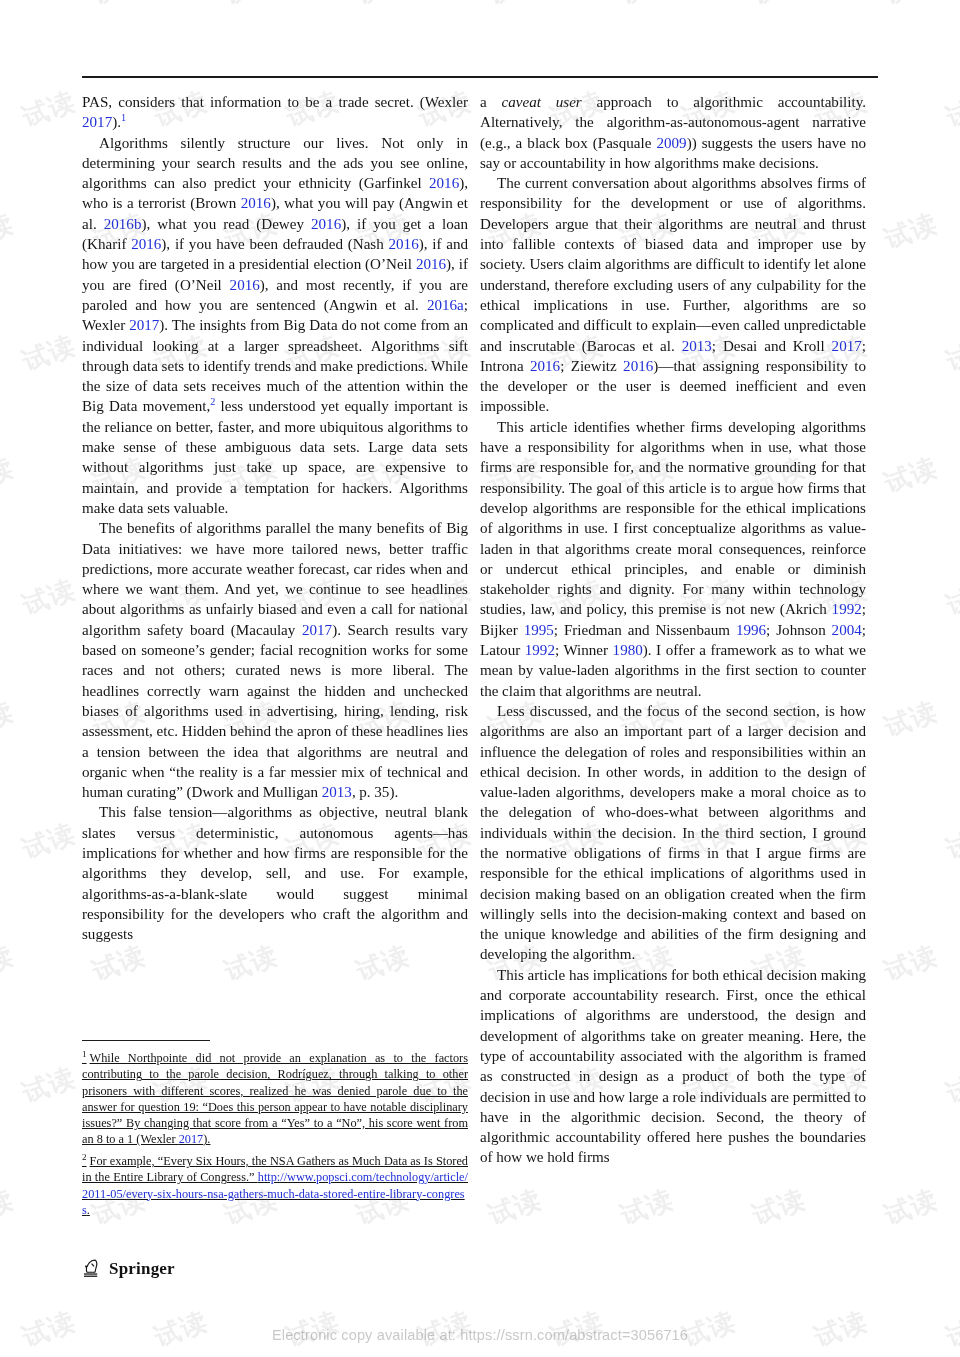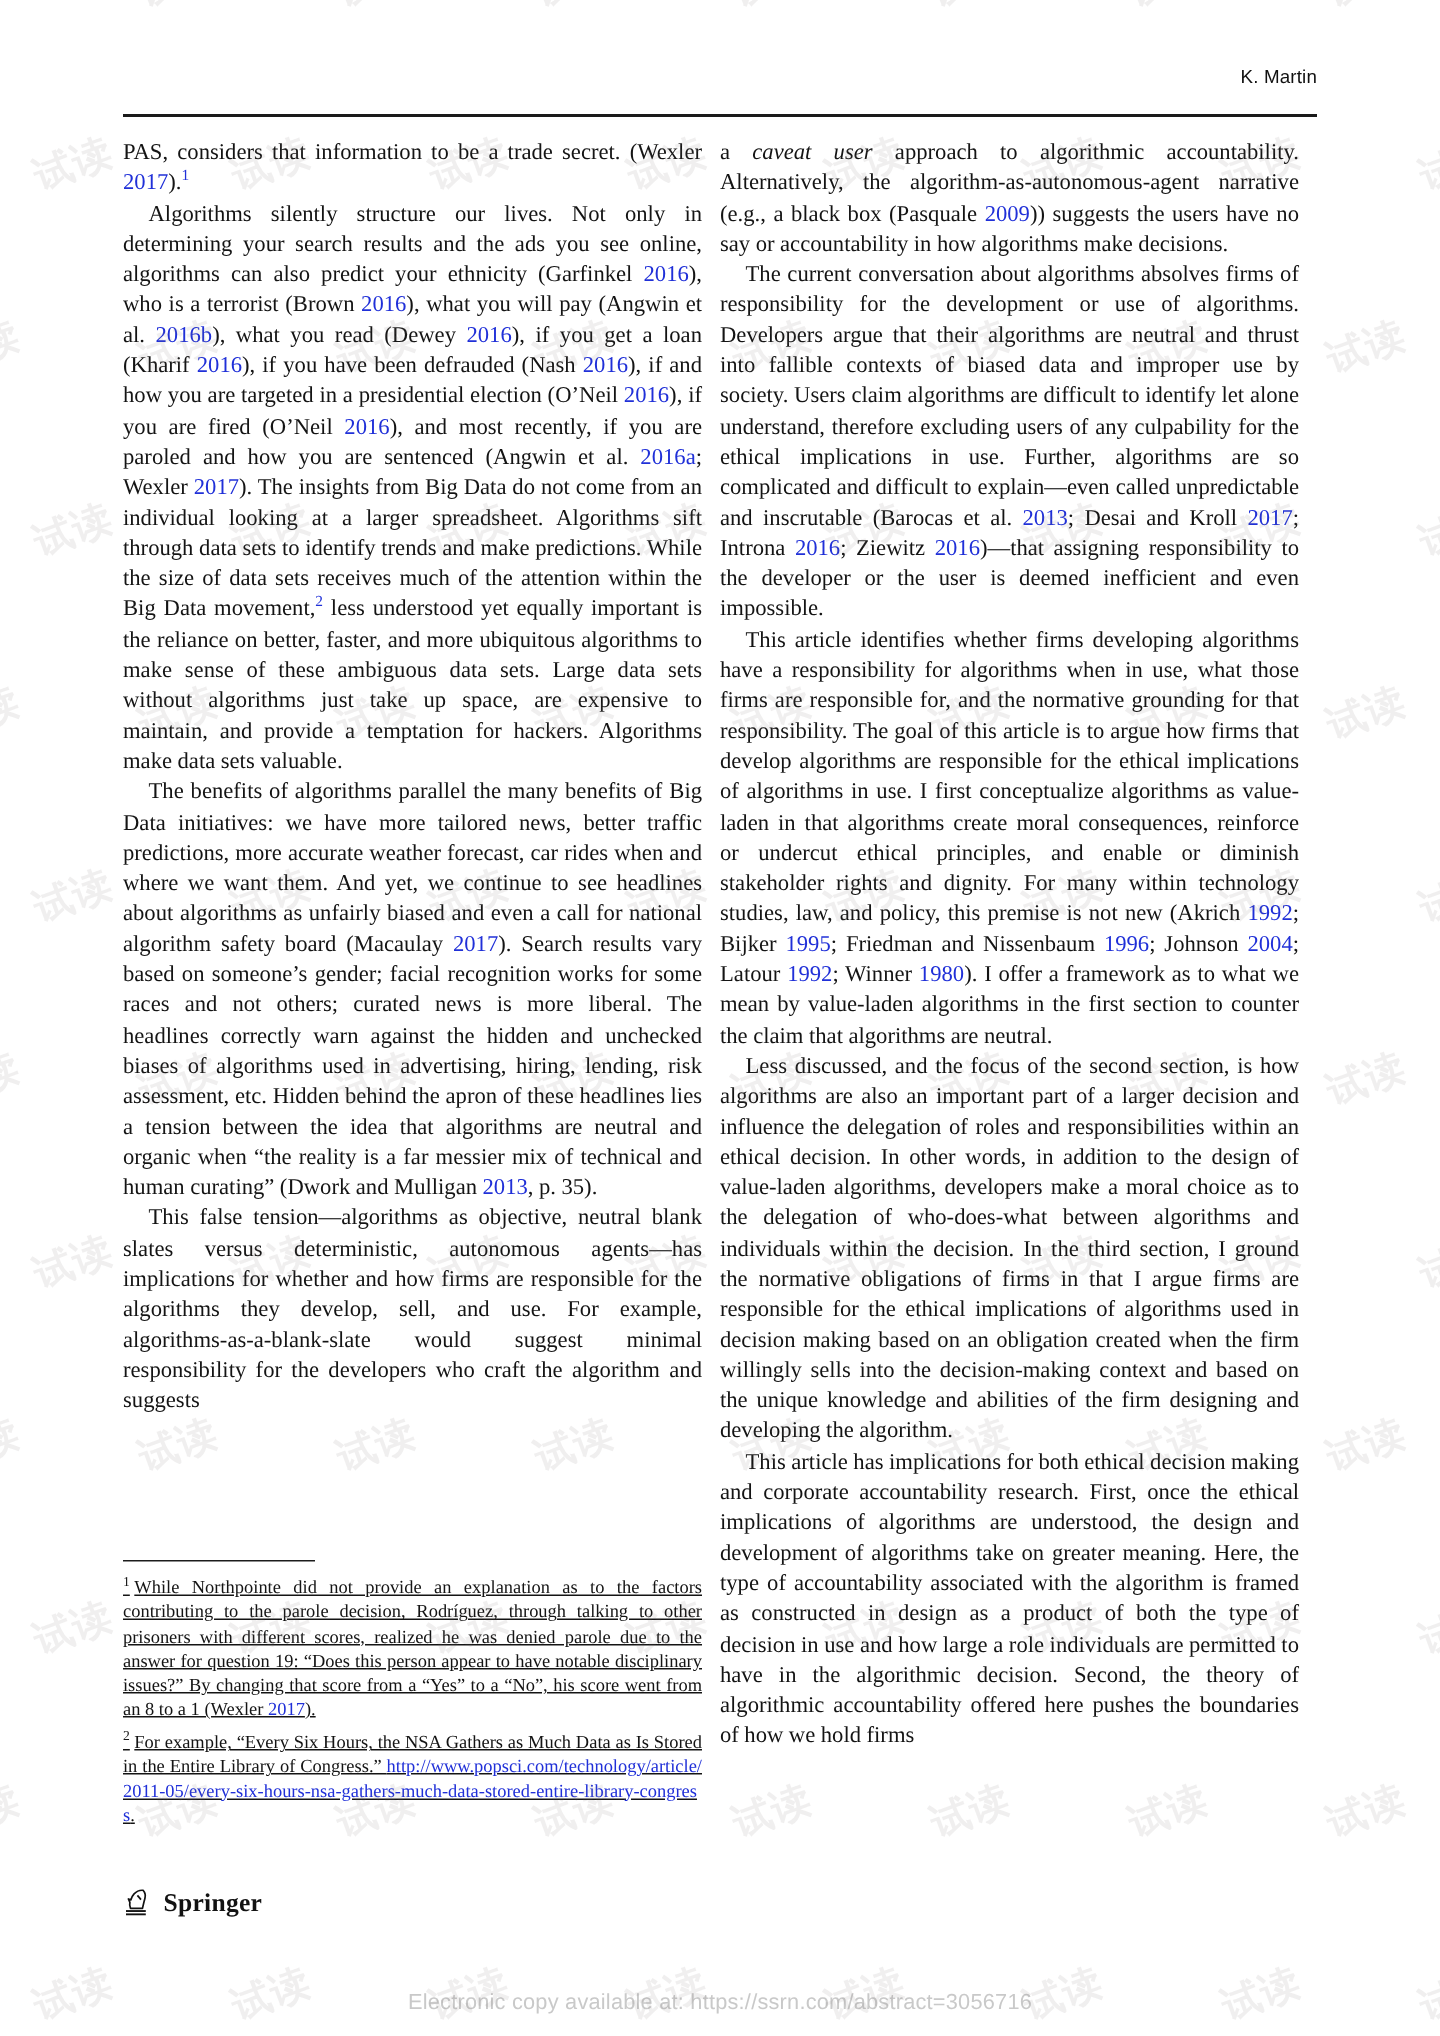--- a/index.html
+++ b/index.html
@@ -270,23 +270,20 @@
     <div class="wm" style="left: 286px; top: 1312px; transform: rotate(-20deg);">试读</div>
     <div class="wm" style="left: 418px; top: 1312px; transform: rotate(-20deg);">试读</div>
     <div class="wm" style="left: 550px; top: 1312px; transform: rotate(-20deg);">试读</div>
     <div class="wm" style="left: 682px; top: 1312px; transform: rotate(-20deg);">试读</div>
     <div class="wm" style="left: 814px; top: 1312px; transform: rotate(-20deg);">试读</div>
     <div class="wm" style="left: 946px; top: 1312px; transform: rotate(-20deg);">试读</div>
   </div>
 
 <div id="page">
 
-  <div id="running-head">
-    <div id="running-head-title">K. Martin</div>
-  </div>
   <div id="header-rule"></div>
 
   <div id="columns">
     <div class="col" id="left-col">
         <p class="para noindent" id="p-pas">PAS, considers that information to be a trade secret. (Wexler <a class="cite" href="#">2017</a>).<sup class="fn"><a href="#">1</a></sup></p>
         <p class="para" id="p-algorithms-silently">Algorithms silently structure our lives. Not only in determining your search results and the ads you see online, algorithms can also predict your ethnicity (Garfinkel <a class="cite" href="#">2016</a>), who is a terrorist (Brown <a class="cite" href="#">2016</a>), what you will pay (Angwin et al. <a class="cite" href="#">2016b</a>), what you read (Dewey <a class="cite" href="#">2016</a>), if you get a loan (Kharif <a class="cite" href="#">2016</a>), if you have been defrauded (Nash <a class="cite" href="#">2016</a>), if and how you are targeted in a presidential election (O’Neil <a class="cite" href="#">2016</a>), if you are fired (O’Neil <a class="cite" href="#">2016</a>), and most recently, if you are paroled and how you are sentenced (Angwin et al. <a class="cite" href="#">2016a</a>; Wexler <a class="cite" href="#">2017</a>). The insights from Big Data do not come from an individual looking at a larger spreadsheet. Algorithms sift through data sets to identify trends and make predictions. While the size of data sets receives much of the attention within the Big Data movement,<sup class="fn"><a href="#">2</a></sup> less understood yet equally important is the reliance on better, faster, and more ubiquitous algorithms to make sense of these ambiguous data sets. Large data sets without algorithms just take up space, are expensive to maintain, and provide a temptation for hackers. Algorithms make data sets valuable.</p>
         <p class="para" id="p-benefits">The benefits of algorithms parallel the many benefits of Big Data initiatives: we have more tailored news, better traffic predictions, more accurate weather forecast, car rides when and where we want them. And yet, we continue to see headlines about algorithms as unfairly biased and even a call for national algorithm safety board (Macaulay <a class="cite" href="#">2017</a>). Search results vary based on someone’s gender; facial recognition works for some races and not others; curated news is more liberal. The headlines correctly warn against the hidden and unchecked biases of algorithms used in advertising, hiring, lending, risk assessment, etc. Hidden behind the apron of these headlines lies a tension between the idea that algorithms are neutral and organic when “the reality is a far messier mix of technical and human curating” (Dwork and Mulligan <a class="cite" href="#">2013</a>, p. 35).</p>
         <p class="para" id="p-false-tension">This false tension—algorithms as objective, neutral blank slates versus deterministic, autonomous agents—has implications for whether and how firms are responsible for the algorithms they develop, sell, and use. For example, algorithms-as-a-blank-slate would suggest minimal responsibility for the developers who craft the algorithm and suggests</p>
       </div>
     <div class="col" id="right-col">

